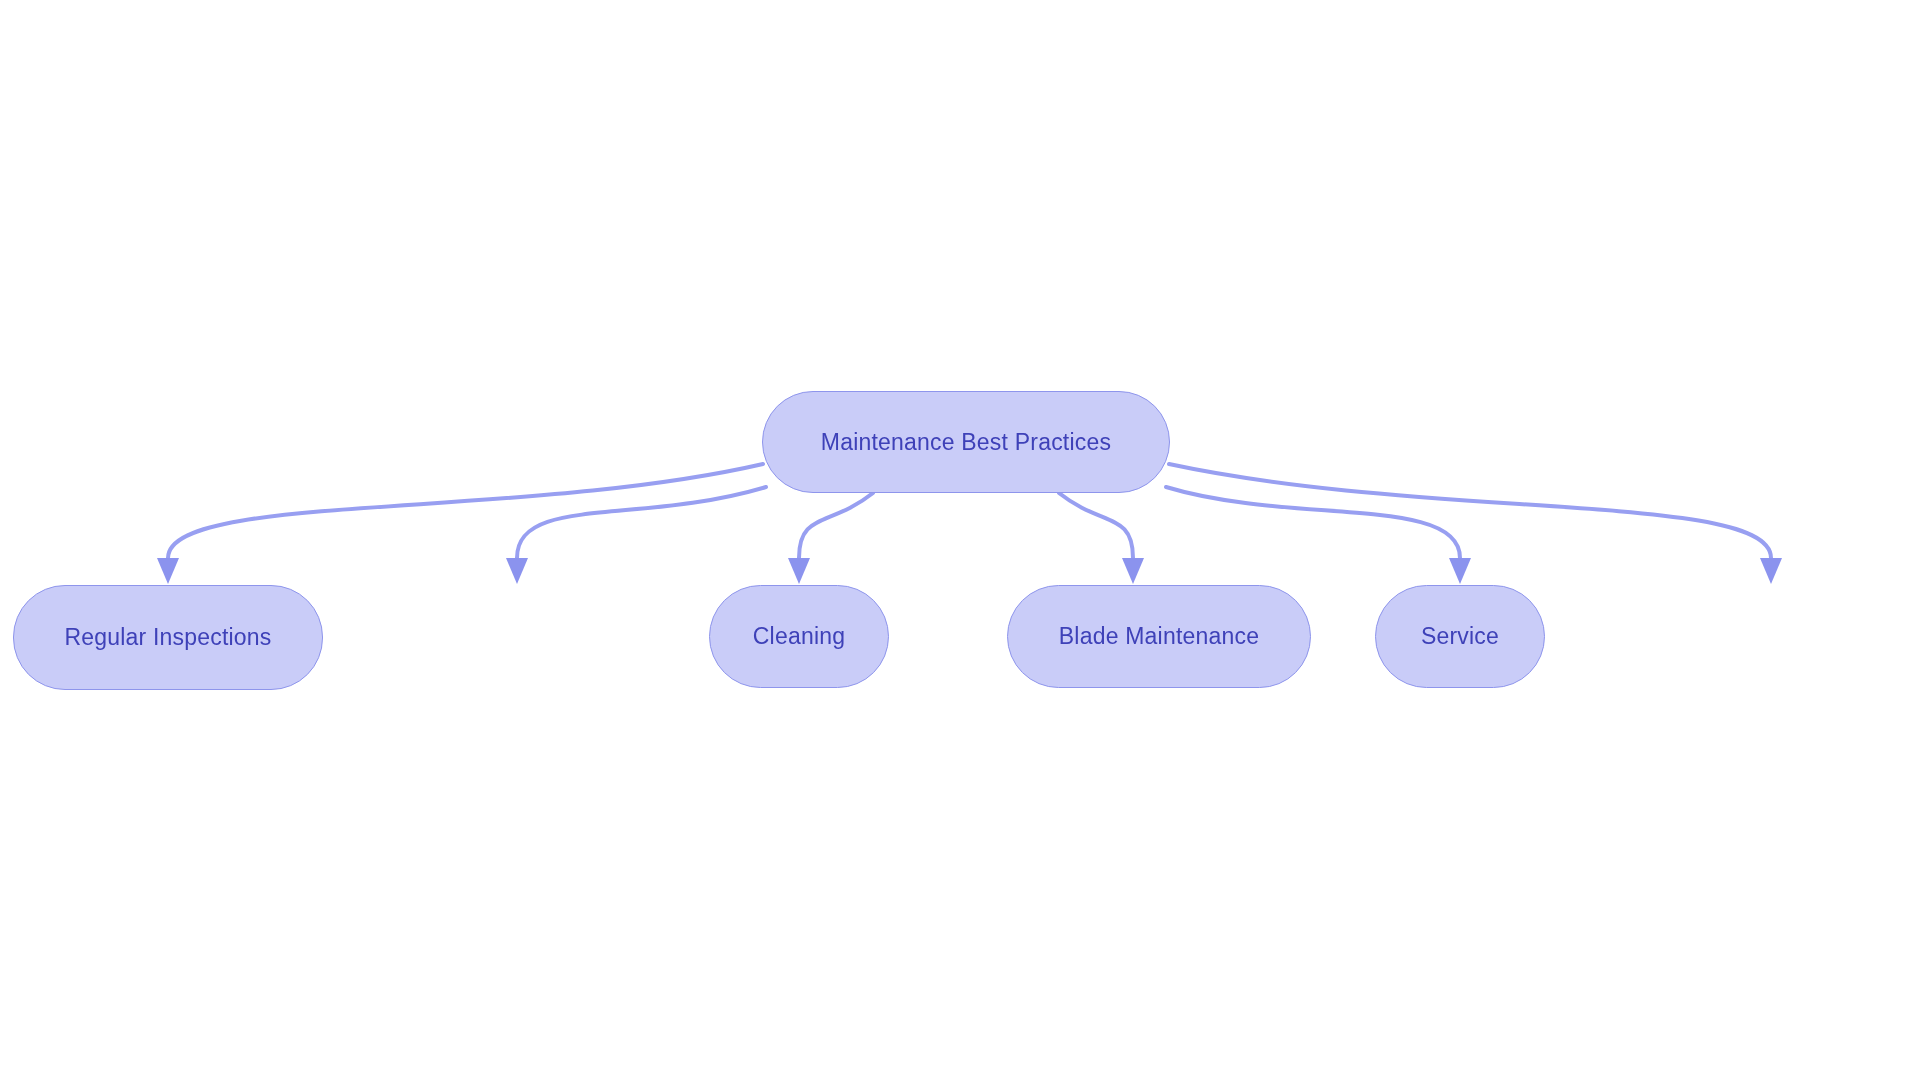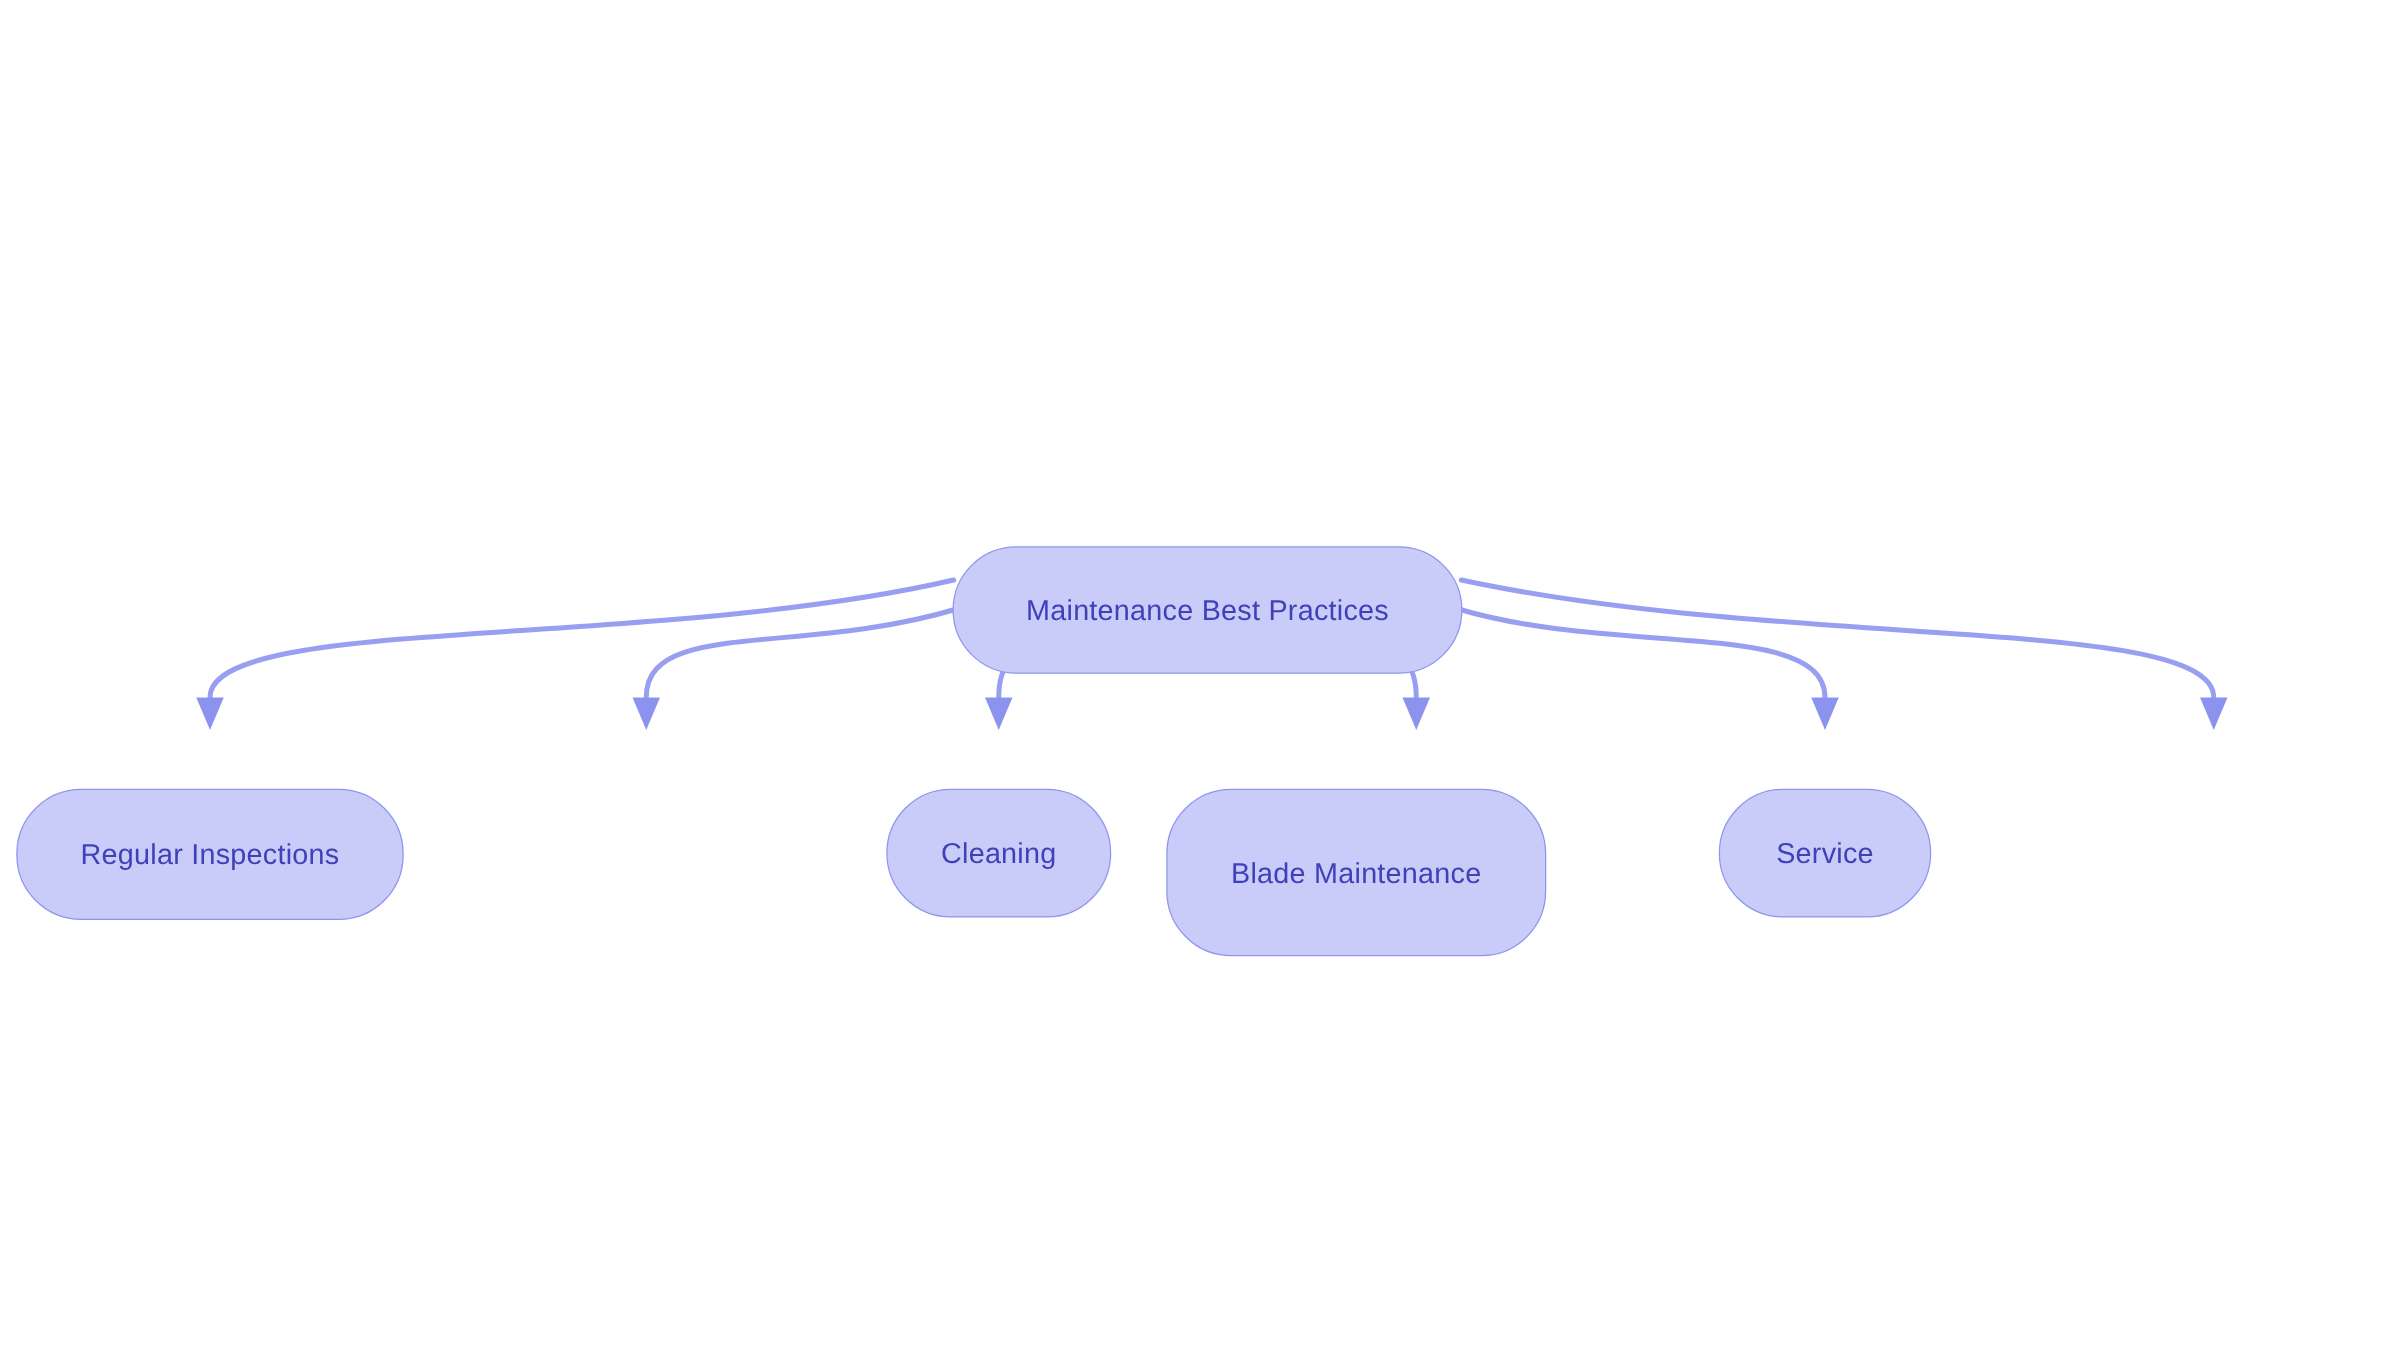--- a/index.html
+++ b/index.html
@@ -40,21 +40,20 @@
     justify-content: center;
     box-sizing: border-box;
     background: var(--node-fill, #c9ccf8);
     border: 1.5px solid var(--node-border, #8e95ec);
     border-radius: 52px;
     color: var(--node-text, #3e41b8);
     font-size: 23px;
     letter-spacing: 0.2px;
     white-space: nowrap;
     text-align: center;
-    margin-top: 46px;
   }
 </style>
 </head>
 <body>
 
 <div class="canvas">
 
   <svg class="edges" viewBox="0 0 1920 1083" aria-hidden="true">
     <path d="M 763 464 C 520 520, 168 492, 168 558"></path>
     <path d="M 766 487 C 640 525, 517 495, 517 558"></path>
@@ -77,21 +76,21 @@
 
   <div class="node" style="left:13px; top:585px; width:310px; height:105px;">
     <span>Regular Inspections</span>
   </div>
 
 
   <div class="node" style="left:709px; top:585px; width:180px; height:103px;">
     <span>Cleaning</span>
   </div>
 
-  <div class="node" style="left:933px; top:585px; width:304px; height:134px;">
+  <div class="node" style="left:1007px; top:585px; width:304px; height:103px;">
     <span>Blade Maintenance</span>
   </div>
 
   <div class="node" style="left:1375px; top:585px; width:170px; height:103px;">
     <span>Service</span>
   </div>
 
 
 </div>
 

